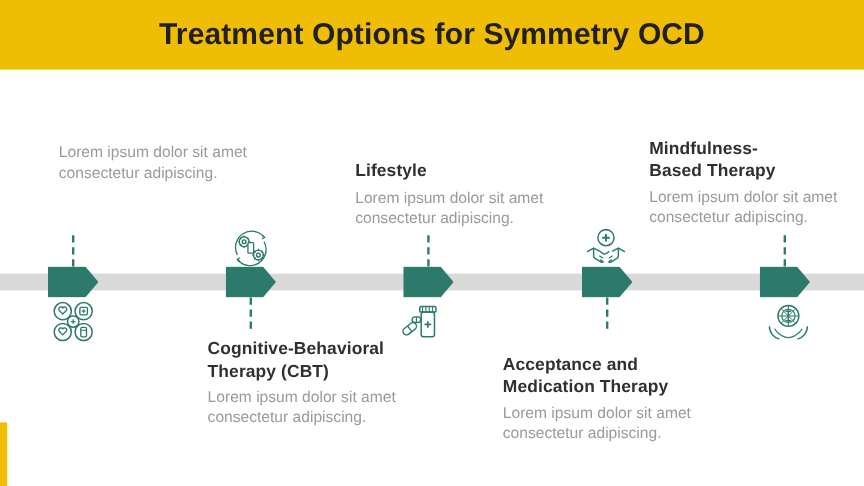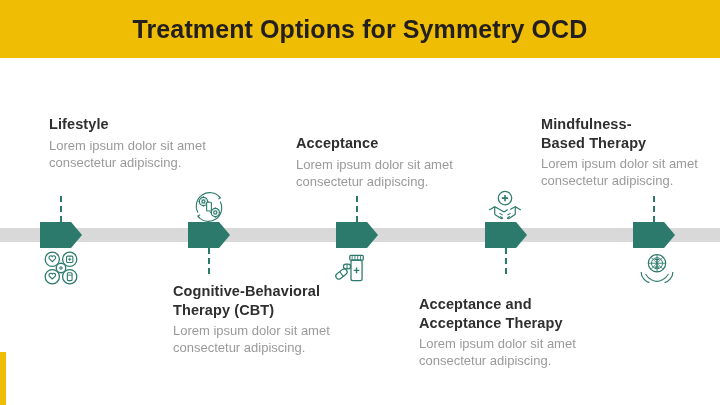--- a/index.html
+++ b/index.html
@@ -94,21 +94,20 @@
   <div class="header">
     <div class="header-title">Treatment Options for Symmetry OCD</div>
   </div>
 
   <div class="accent-bar"></div>
 
   <div class="timeline-bar"></div>
 
   <div class="block" style="left:49px; top:115px;">
     <div class="block-title">
-      <div>Lifestyle</div>
     </div>
     <div class="block-body">
       <div>Lorem ipsum dolor sit amet</div>
       <div>consectetur adipiscing.</div>
     </div>
   </div>
   <div class="dash dash-up" style="left:60px;"></div>
   <div class="arrow" style="left:40px;"></div>
   <div class="icon-wrap" style="left:38px; top:245px;">
     <svg width="38" height="38" viewBox="0 0 48 48" fill="none" stroke="#2c7a6b" stroke-width="1.6">
@@ -154,21 +153,21 @@
       <div>Therapy (CBT)</div>
     </div>
     <div class="block-body">
       <div>Lorem ipsum dolor sit amet</div>
       <div>consectetur adipiscing.</div>
     </div>
   </div>
 
   <div class="block" style="left:296px; top:134px;">
     <div class="block-title">
-      <div>Acceptance</div>
+      <div>Lifestyle</div>
     </div>
     <div class="block-body">
       <div>Lorem ipsum dolor sit amet</div>
       <div>consectetur adipiscing.</div>
     </div>
   </div>
   <div class="dash dash-up" style="left:356px;"></div>
   <div class="arrow" style="left:336px;"></div>
   <div class="icon-wrap" style="left:326px; top:245px;">
     <svg width="38" height="38" viewBox="0 0 48 48" fill="none" stroke="#2c7a6b" stroke-width="1.6">
@@ -196,21 +195,21 @@
       <path d="M37 25v8.5a2.4 2.4 0 0 1-1.1 2l-6.4 4a2.6 2.6 0 0 1-2.8 0" stroke-width="1.5"></path>
       <path d="M21.3 39.5l-3.6-2.4M26.7 39.5l3.6-2.4" stroke-width="1.4"></path>
       <path d="M17 33l4 2.6M31 33l-4 2.6" stroke-width="1.3"></path>
     </svg>
   </div>
   <div class="arrow" style="left:485px;"></div>
   <div class="dash dash-down" style="left:505px;"></div>
   <div class="block" style="left:419px; top:295px;">
     <div class="block-title">
       <div>Acceptance and</div>
-      <div>Acceptance Therapy</div>
+      <div>Medication Therapy</div>
     </div>
     <div class="block-body">
       <div>Lorem ipsum dolor sit amet</div>
       <div>consectetur adipiscing.</div>
     </div>
   </div>
 
   <div class="block" style="left:541px; top:115px;">
     <div class="block-title">
       <div>Mindfulness-</div>

